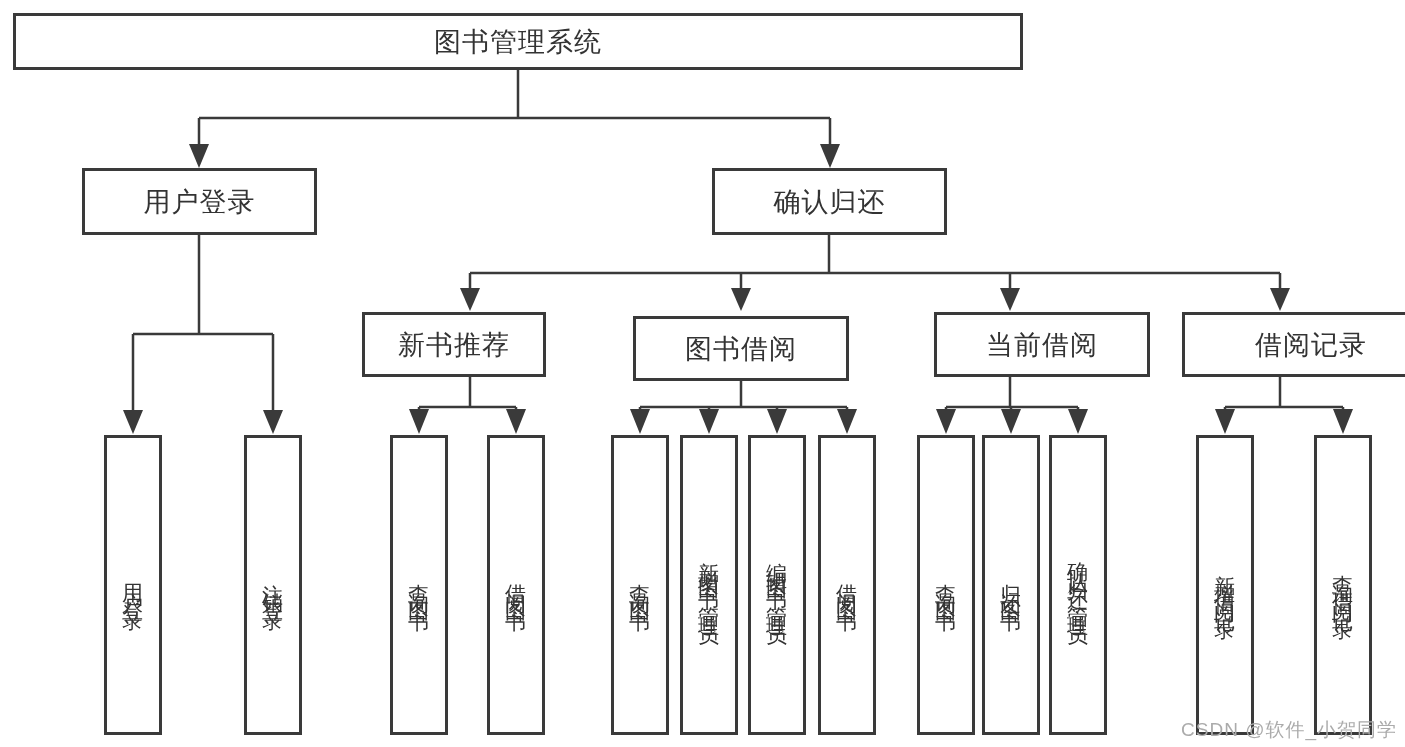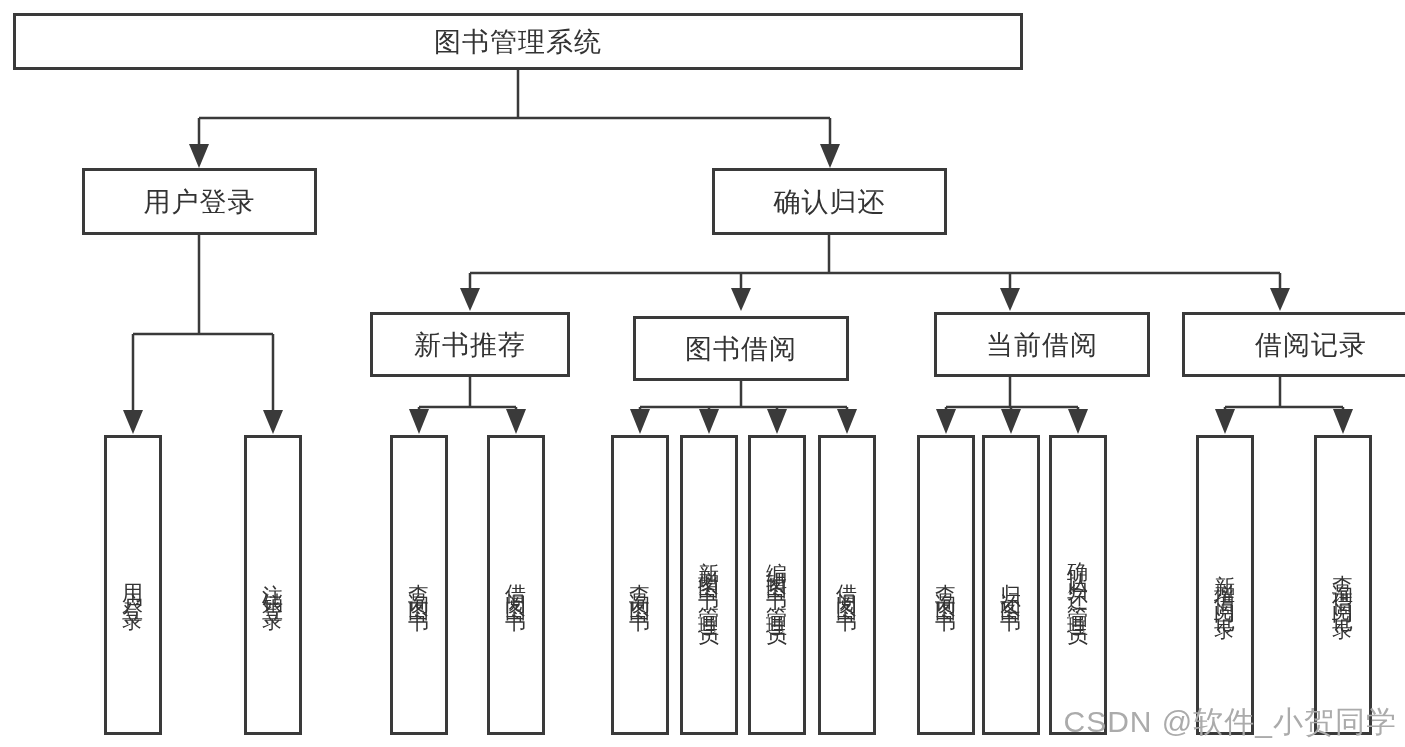--- a/index.html
+++ b/index.html
@@ -34,21 +34,21 @@
     font-size:21px;
     writing-mode:vertical-rl;
     text-orientation:mixed;
     letter-spacing:9px;
     line-height:1;
   }
   #watermark{
     position:absolute;
     right:8px;bottom:4px;
     color:var(--wm);
-    font-size:30px;
+    font-size:19px;
     letter-spacing:1px;
     z-index:2;
     white-space:nowrap;
   }
 </style>
 </head>
 <body>
 
 <div id="stage">
 
@@ -93,21 +93,21 @@
       <polygon points="1215,409 1235,409 1225,434"></polygon>
       <polygon points="1333,409 1353,409 1343,434"></polygon>
     </g>
   </svg>
 
   <div class="box hbox" style="left:13px;top:13px;width:1010px;height:57px;">图书管理系统</div>
 
   <div class="box hbox" style="left:82px;top:168px;width:235px;height:67px;">用户登录</div>
   <div class="box hbox" style="left:712px;top:168px;width:235px;height:67px;">确认归还</div>
 
-  <div class="box hbox" style="left:370px;top:312px;width:200px;height:65px;">新书推荐</div>
+  <div class="box hbox" style="left:362px;top:312px;width:184px;height:65px;">新书推荐</div>
   <div class="box hbox" style="left:633px;top:316px;width:216px;height:65px;">图书借阅</div>
   <div class="box hbox" style="left:902px;top:312px;width:216px;height:65px;margin-left:32px;">当前借阅</div>
   <div class="box hbox" style="left:1175px;top:312px;width:258px;height:65px;margin-left:7px;">借阅记录</div>
 
   <div class="box vbox" style="left:104px;top:435px;width:58px;height:300px;">用户登录</div>
   <div class="box vbox" style="left:244px;top:435px;width:58px;height:300px;">注销登录</div>
 
   <div class="box vbox" style="left:390px;top:435px;width:58px;height:300px;">查询图书</div>
   <div class="box vbox" style="left:487px;top:435px;width:58px;height:300px;">借阅图书</div>
 

